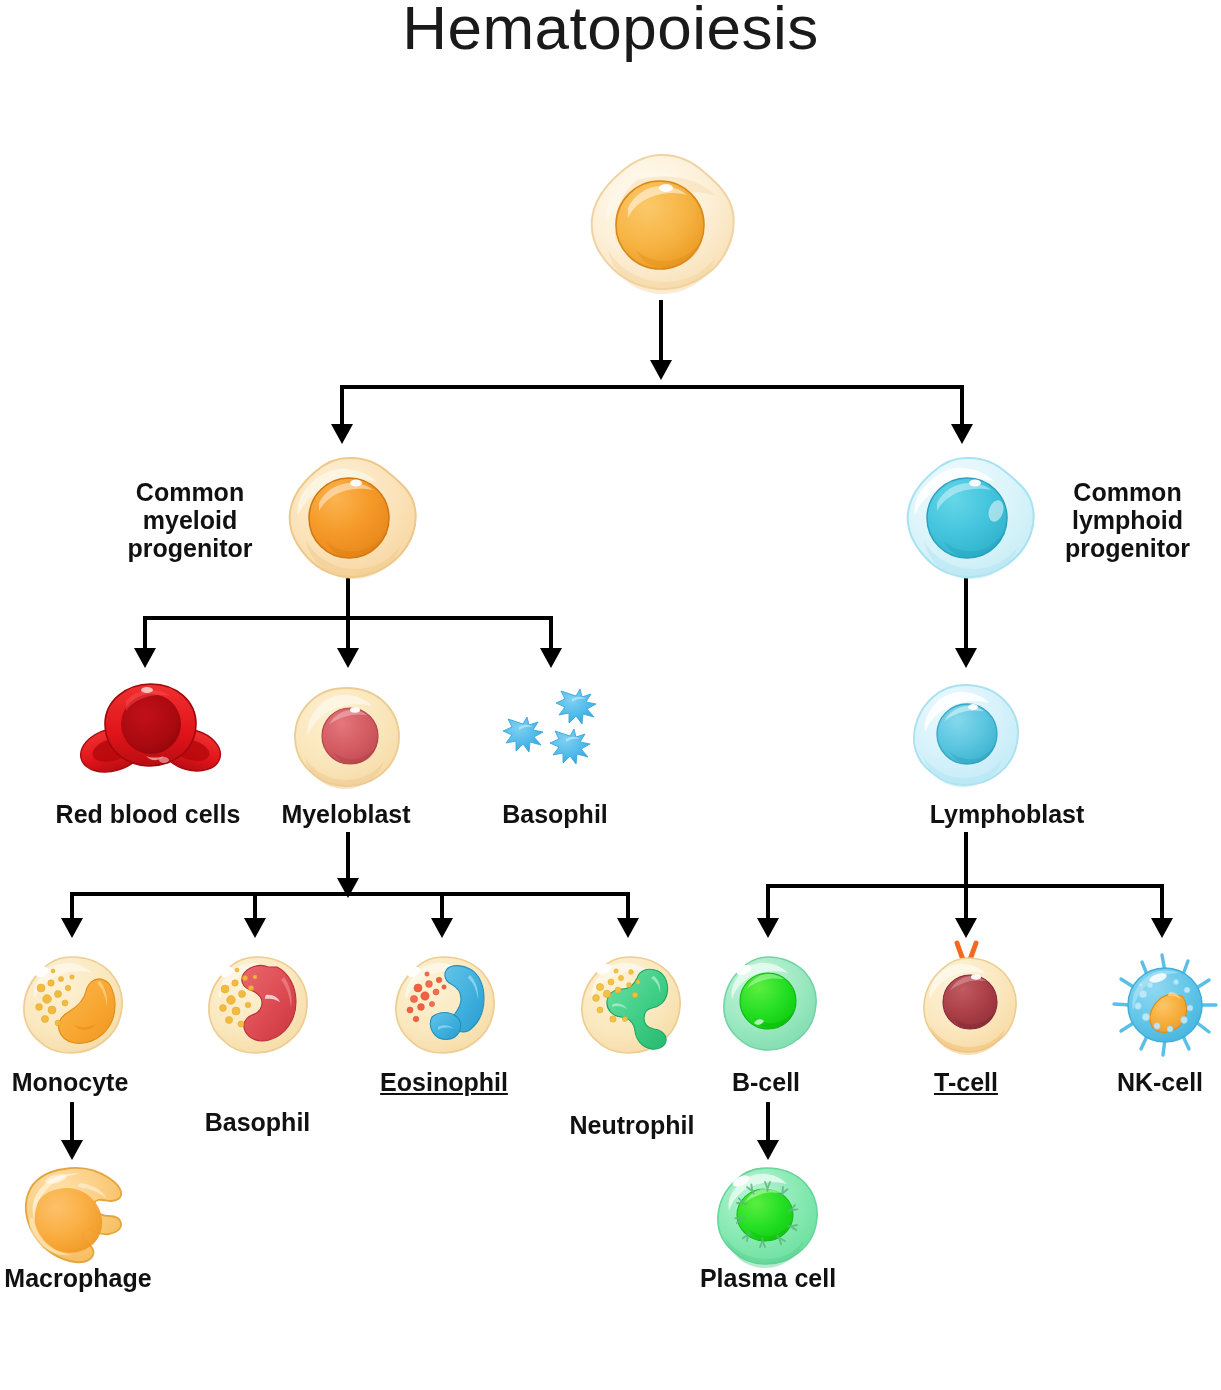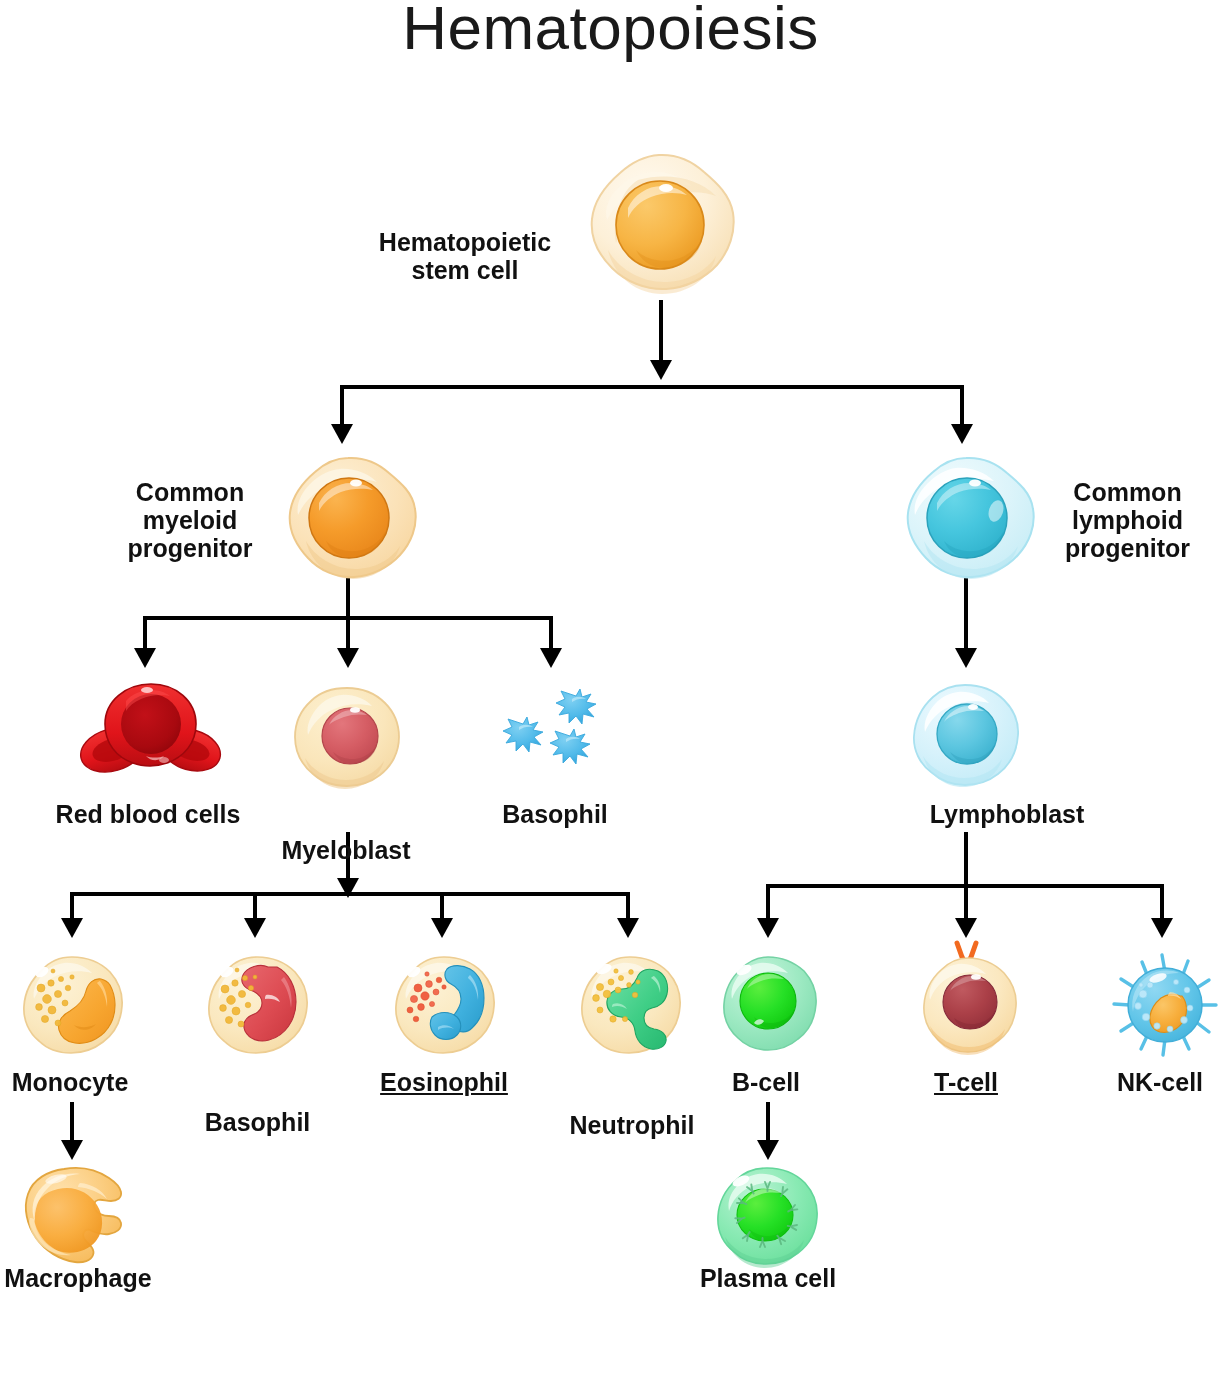--- a/index.html
+++ b/index.html
@@ -117,22 +117,20 @@
       <path d="M81 3c20-1 34 7 45 17 13 11 26 23 29 41 3 19-4 38-16 52-12 13-31 23-51 24-21 1-41-8-54-21C21 103 12 86 14 67c2-19 14-34 28-46C53 11 66 4 81 3z" fill="url(#gHscOut)" stroke="#f0d3a2" stroke-width="2"></path>
       <path d="M78 20c14 0 26 6 36 14-16-3-34-3-50 3-16 6-28 17-35 31-3-12 2-23 11-32 10-10 23-16 38-16z" fill="#fdf7e8" opacity=".75"></path>
       <path d="M60 28c30-8 60-2 78 16-10-4-24-5-40-2-28 6-52 24-60 49-4-24 4-52 22-63z" fill="#f6dcae" opacity=".5"></path>
       <path d="M30 98c10 18 32 32 56 32 22 0 42-10 52-26-5 22-28 38-54 38-26 0-48-18-54-44z" fill="#f3d39e" opacity=".45"></path>
       <circle cx="82" cy="73" r="44" fill="url(#gHscNuc)" stroke="#d9891a" stroke-width="1.6"></circle>
       <path d="M50 56c6-13 19-22 34-22 9 0 18 3 25 9-10-3-24-3-36 2-11 4-19 12-23 21z" fill="#fff" opacity=".5"></path>
       <ellipse cx="88" cy="36" rx="7" ry="4" fill="#ffffff" opacity=".95"></ellipse>
       <path d="M58 98c10 10 28 14 44 8 10-4 18-11 22-19-2 16-18 29-38 29-12 0-23-7-28-18z" fill="#e08c18" opacity=".35"></path>
     </svg>
   </div>
-  <div class="lbl lbl-25" style="left:345px;top:228px;width:240px;">Hematopoietic
-stem cell</div>
 
   <div class="cell" style="left:278px;top:455px;">
     <svg width="140" height="128" viewBox="0 0 140 128">
       <defs>
         <radialGradient id="gCmpOut" cx="38%" cy="28%" r="80%">
           <stop offset="0%" stop-color="#fdf0d6"></stop>
             <stop offset="60%" stop-color="#fbe2b8"></stop>
             <stop offset="100%" stop-color="#f7d6a0"></stop>
         </radialGradient>
         <radialGradient id="gCmpNuc" cx="34%" cy="26%" r="82%">
@@ -229,21 +227,21 @@
       </defs>
       <path d="M54 2c16 0 29 6 38 15 9 9 14 21 14 34 0 15-7 29-19 38-9 7-21 11-33 11-13 0-25-4-34-12C9 79 2 66 2 51 2 37 8 24 18 15 27 6 40 2 54 2z" fill="url(#gMbOut)" stroke="#eccc93" stroke-width="1.8"></path>
       <path d="M48 9c12-1 23 3 31 11-13-3-28-2-40 4-12 5-20 15-24 25-2-10 3-20 10-28 7-8 15-11 23-12z" fill="#fdf8e8" opacity=".8"></path>
       <path d="M12 72c8 13 24 22 41 22 16 0 30-7 38-19-4 16-21 28-39 28-19 0-35-13-40-31z" fill="#eecb92" opacity=".55"></path>
       <circle cx="57" cy="50" r="28" fill="url(#gMbNuc)" stroke="#b4454c" stroke-width="1.2"></circle>
       <path d="M36 39c4-9 14-15 23-15 6 0 11 2 15 5-7-1-15-1-23 2-7 3-13 5-15 8z" fill="#fff" opacity=".3"></path>
       <ellipse cx="62" cy="24" rx="5" ry="2.8" fill="#ffffff" opacity=".95"></ellipse>
       <path d="M40 66c8 7 20 9 30 5 6-3 11-7 14-12-2 11-12 19-25 19-8 0-15-5-19-12z" fill="#aa3f46" opacity=".35"></path>
     </svg>
   </div>
-  <div class="lbl lbl-25" style="left:256px;top:836px;width:180px;">Myeloblast</div>
+  <div class="lbl lbl-25" style="left:256px;top:800px;width:180px;">Myeloblast</div>
 
   <div class="cell" style="left:500px;top:686px;">
     <svg width="108" height="100" viewBox="0 0 108 100">
       <defs>
         <radialGradient id="gPlt" cx="38%" cy="30%" r="75%">
           <stop offset="0%" stop-color="#7fd0f2"></stop>
             <stop offset="60%" stop-color="#52bbea"></stop>
             <stop offset="100%" stop-color="#33a6dd"></stop>
         </radialGradient>
       </defs>

